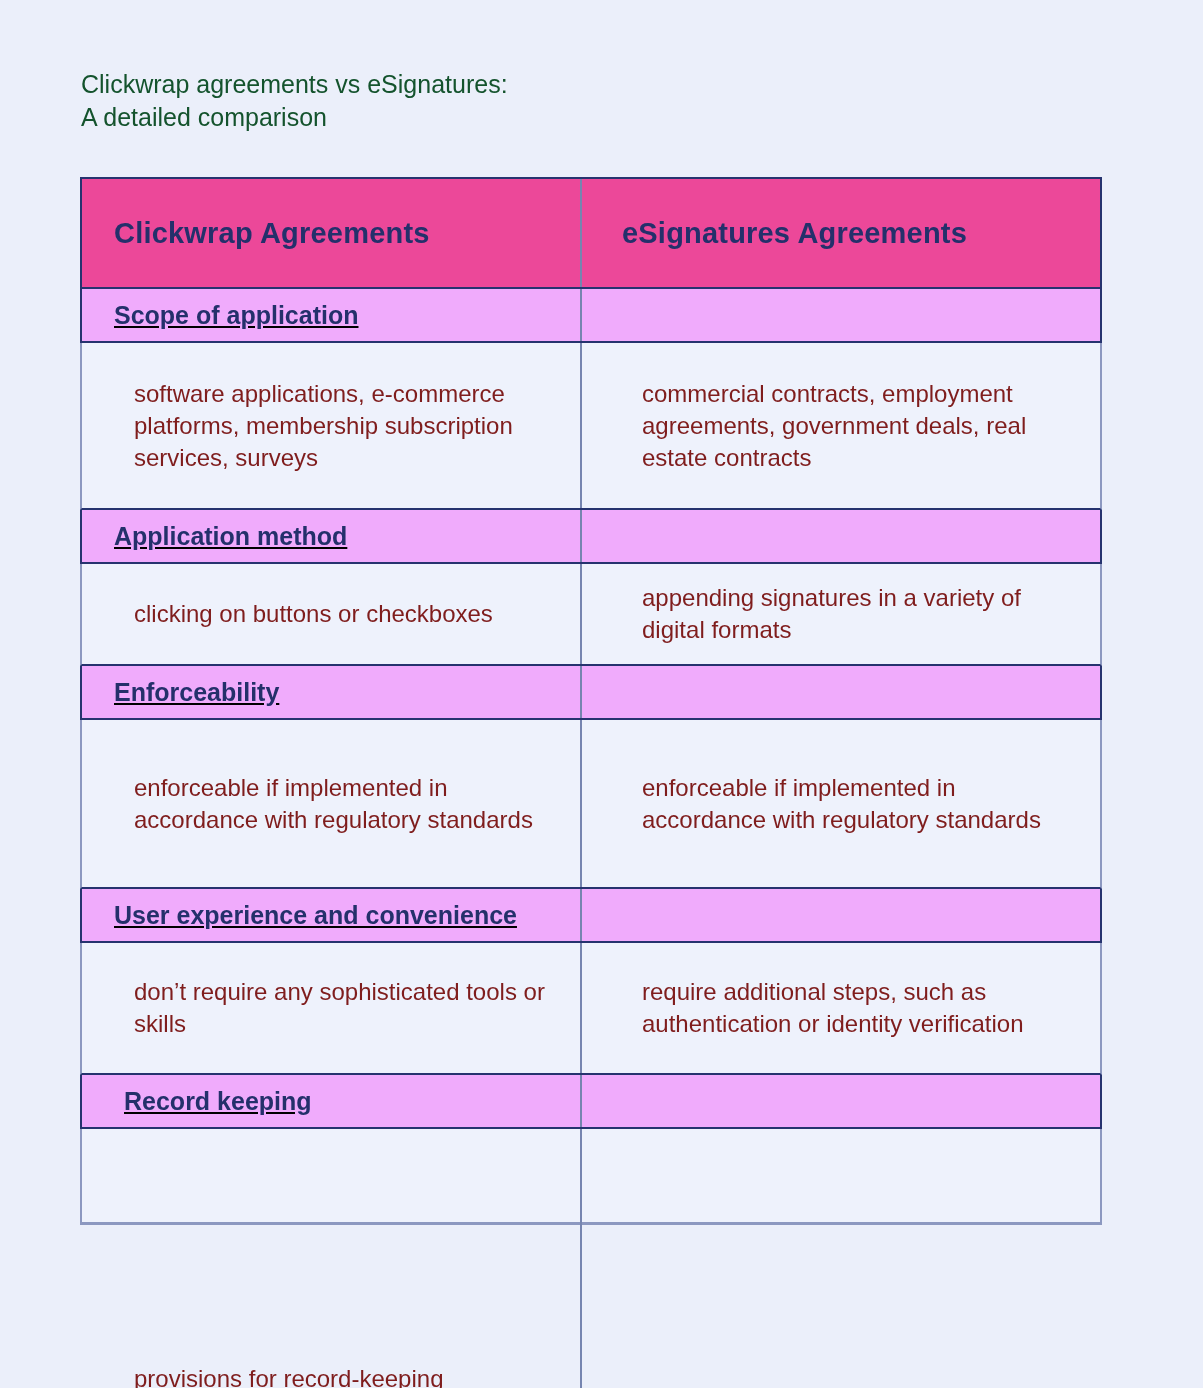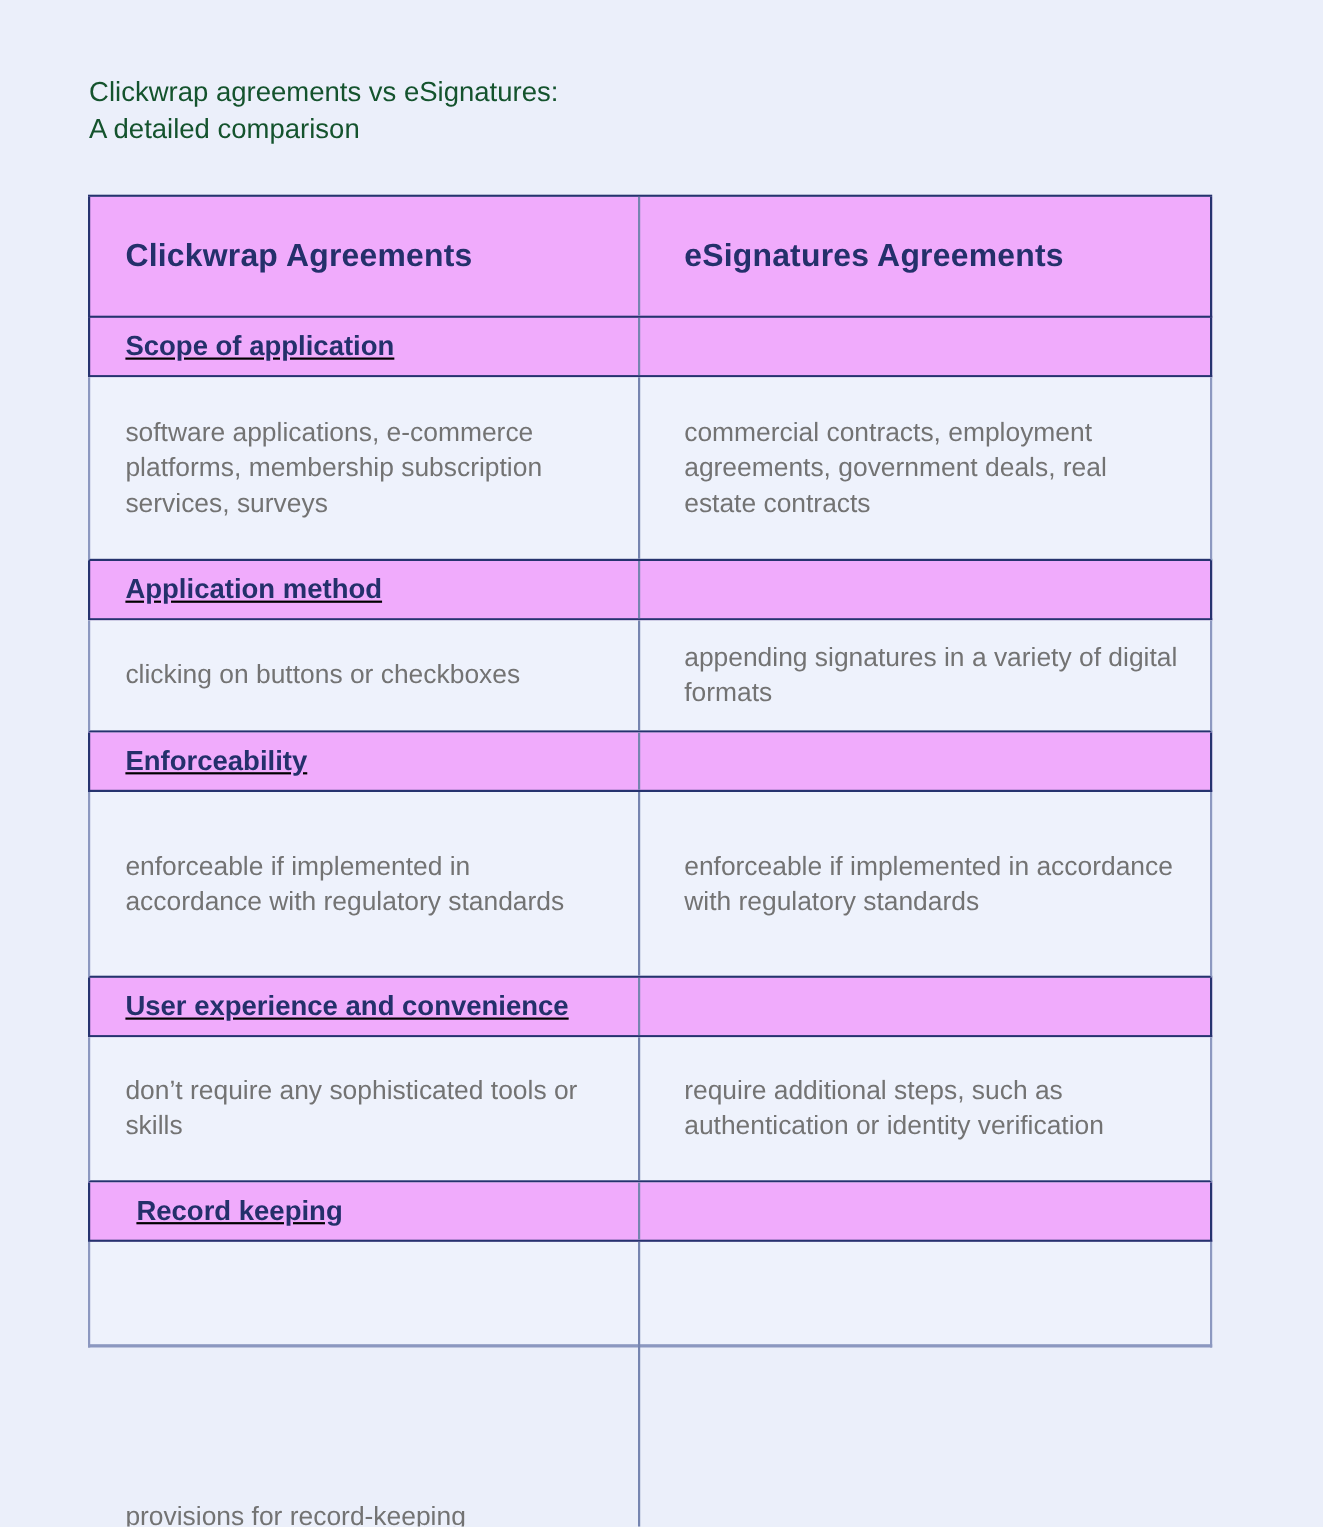--- a/index.html
+++ b/index.html
@@ -42,21 +42,21 @@
     border-right: 2px solid #26336f;
   }
   .row.body {
     border-left: 2px solid #8c98c0;
     border-right: 2px solid #8c98c0;
   }
   .row.last {
     border-bottom: 3px solid #8c98c0;
     flex-direction: column;
   }
-  .row.hdr { background: #f0abfc; height: 110px; }
+  .row.hdr { background: #ec4899; height: 110px; }
   .row.sec { background: #f0abfc; height: 54px; text-decoration: underline; }
   .row.body { background: #eef2fc; }
   .h-b1 { height: 167px; }
   .h-b2 { height: 102px; }
   .h-b3 { height: 169px; }
   .h-b4 { height: 132px; }
   .h-b5 { height: 96px; }
   .cell {
     box-sizing: border-box;
     display: flex;
@@ -77,24 +77,25 @@
     font-weight: 700;
     font-size: 29px;
     letter-spacing: 0.2px;
   }
   .sec-label {
     color: #24306b;
     font-weight: 700;
     font-size: 25px;
   }
   .body-text {
-    color: #737373;
+    color: #7f1d1d;
     font-size: 24px;
     line-height: 32px;
     font-weight: 400;
+    margin-left: 20px;
   }
 </style>
 </head>
 <body>
 
 <div class="page">
 
   <div class="title">
     <div>Clickwrap agreements vs eSignatures:</div>
     <div>A detailed comparison</div>

